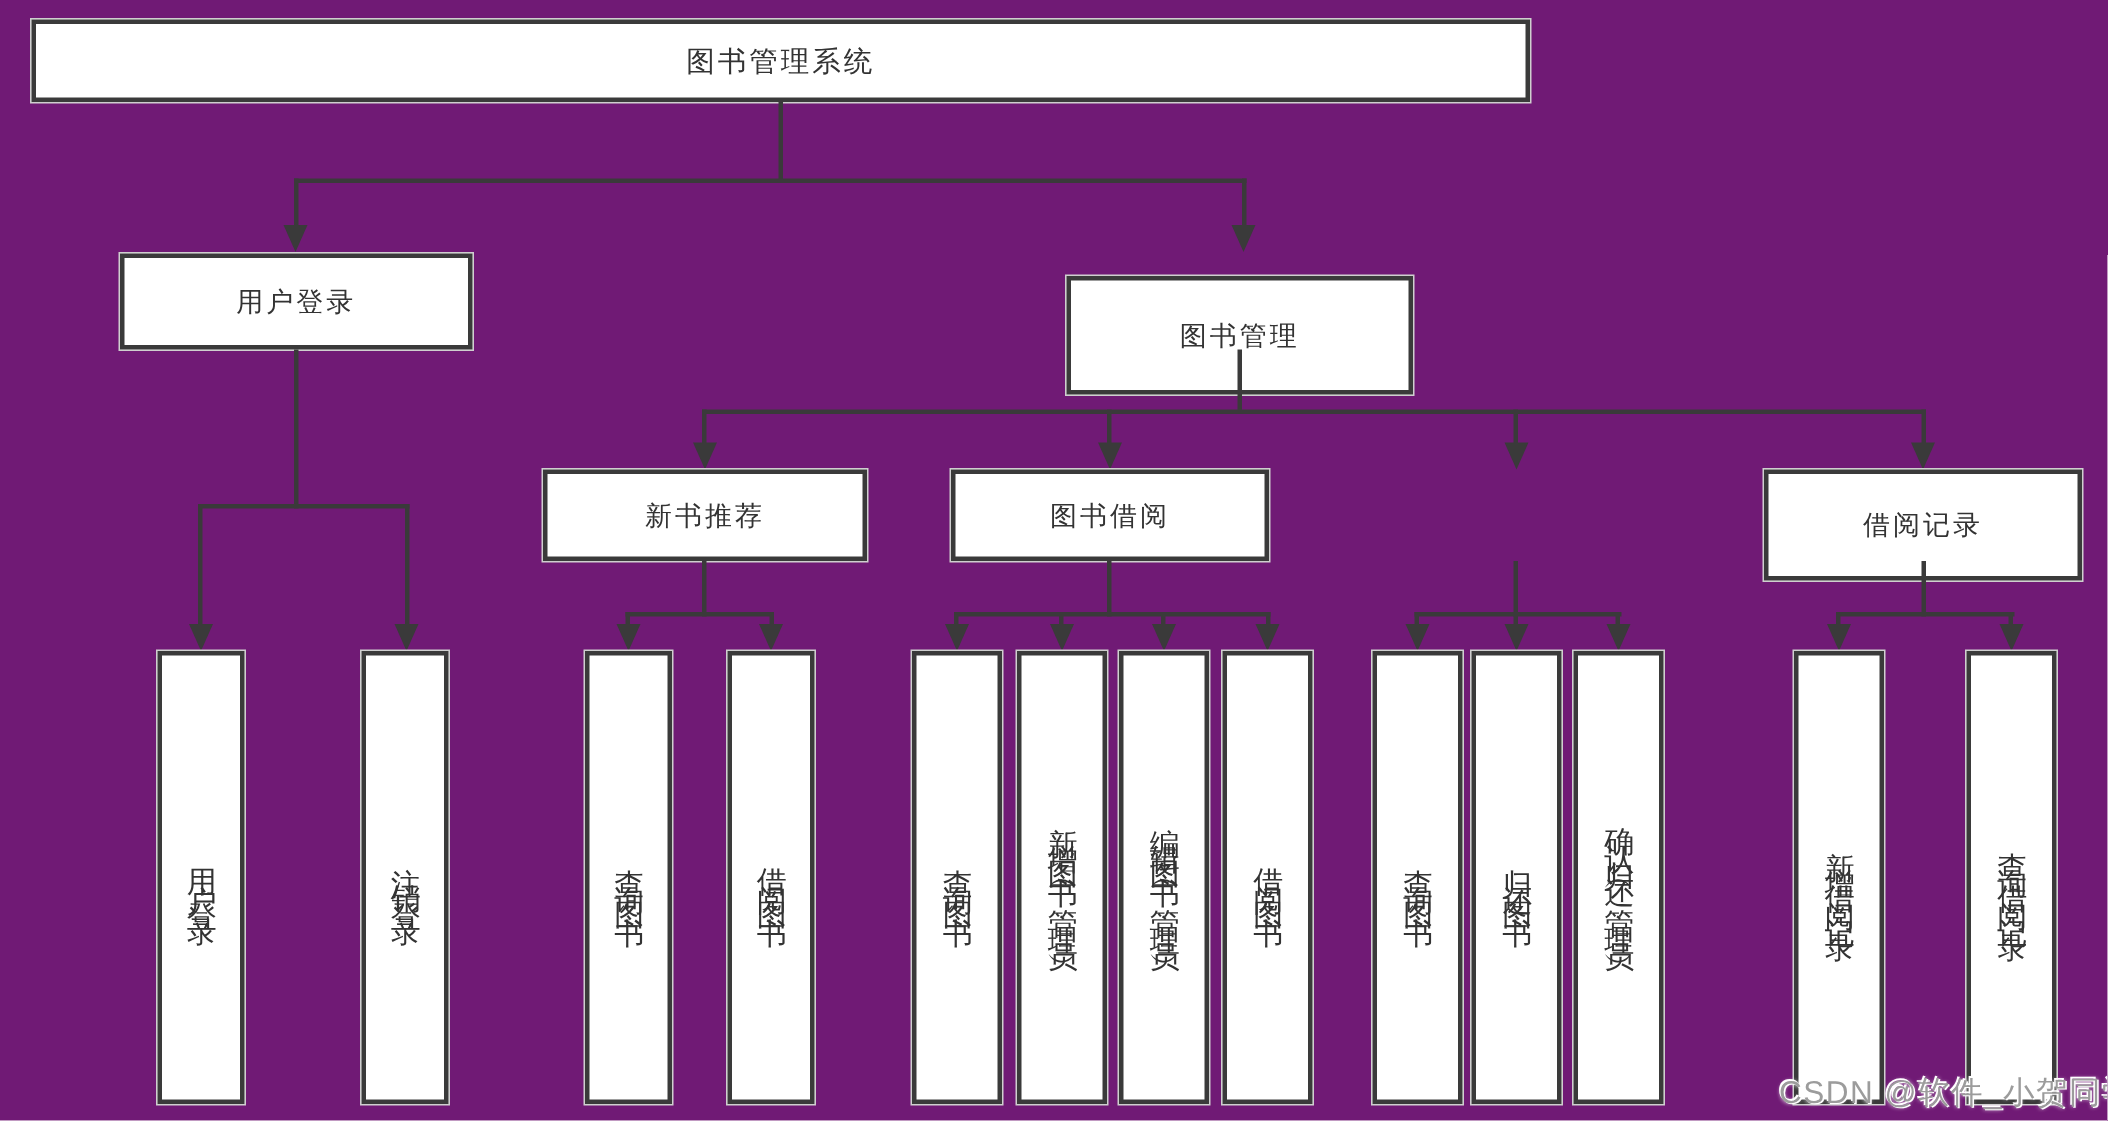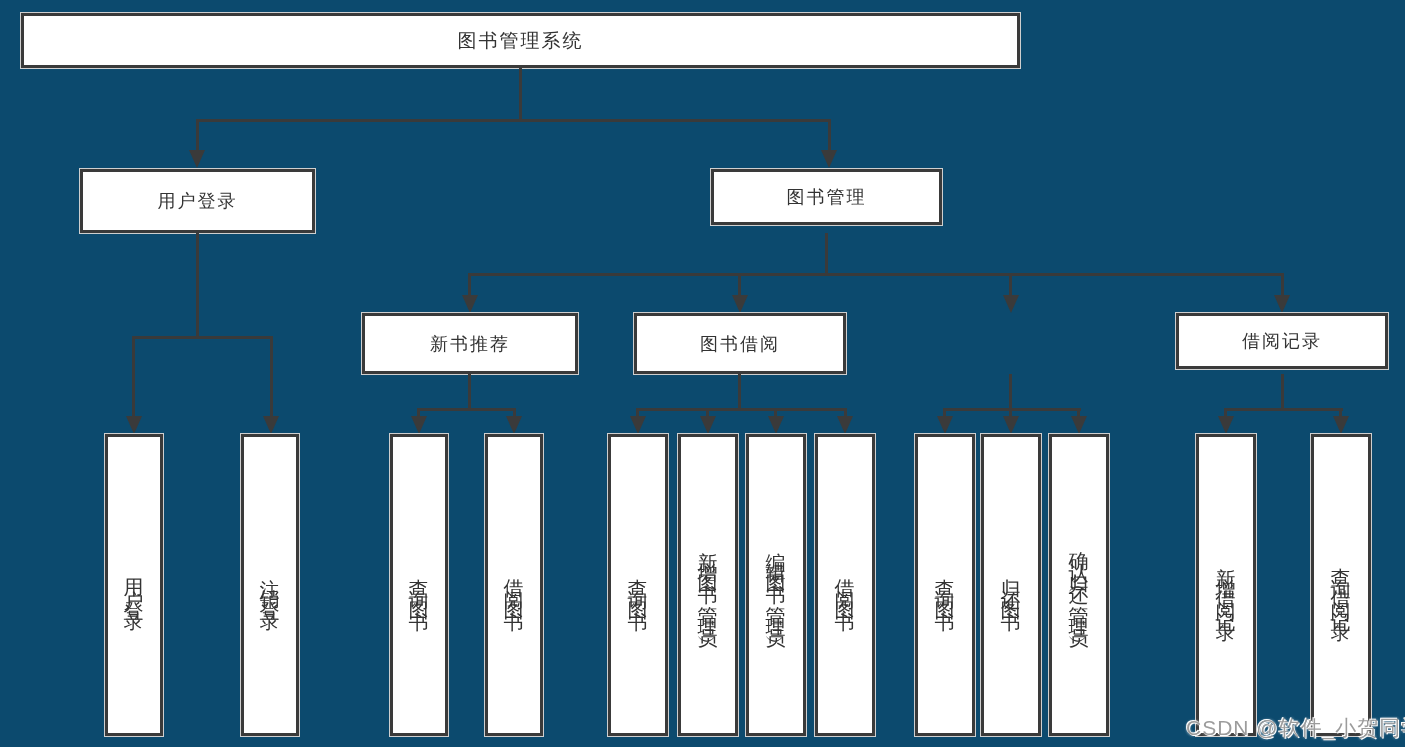--- a/index.html
+++ b/index.html
@@ -1,17 +1,17 @@
 <!DOCTYPE html>
 <html><head>
 <meta charset="utf-8">
 <style>
   html,body{margin:0;padding:0;background:#ffffff;}
   .canvas{
-    position:relative;width:1405px;height:747px;background:#0c4a6e;
+    position:relative;width:1405px;height:747px;background:#701a75;
     font-family:"Liberation Sans",sans-serif;overflow:hidden;
   }
   .node{
     position:absolute;box-sizing:border-box;background:#ffffff;
     border:3px solid #3a3a3a;box-shadow:0 0 0 1px #cfcfcf;
     display:flex;align-items:center;justify-content:center;
     color:#333333;
   }
   .node.h span{font-size:18px;letter-spacing:2px;color:#333333;}
   .node.root span{font-size:19px;}
@@ -45,21 +45,21 @@
   <div class="vline" style="left:519px;top:68px;height:54px"></div>
   <div class="hline" style="left:196px;top:119px;width:635px"></div>
   <div class="vline" style="left:196px;top:119px;height:33px"></div>
   <div class="arrow" style="left:189px;top:150px"></div>
   <div class="vline" style="left:828px;top:119px;height:33px"></div>
   <div class="arrow" style="left:821px;top:150px"></div>
 
   <div class="node h" style="left:80px;top:169px;width:235px;height:64px">
     <span>用户登录</span>
   </div>
-  <div class="node h" style="left:711px;top:169px;width:231px;height:56px">
+  <div class="node h" style="left:711px;top:184px;width:231px;height:79px">
     <span>图书管理</span>
   </div>
 
   <div class="vline" style="left:196px;top:233px;height:106px"></div>
   <div class="hline" style="left:132px;top:336px;width:141px"></div>
   <div class="vline" style="left:132px;top:336px;height:82px"></div>
   <div class="arrow" style="left:126px;top:416px"></div>
   <div class="vline" style="left:270px;top:336px;height:82px"></div>
   <div class="arrow" style="left:263px;top:416px"></div>
 
@@ -73,21 +73,21 @@
   <div class="arrow" style="left:1003px;top:295px"></div>
   <div class="vline" style="left:1281px;top:273px;height:25px"></div>
   <div class="arrow" style="left:1274px;top:295px"></div>
 
   <div class="node h" style="left:634px;top:313px;width:212px;height:61px">
     <span>图书借阅</span>
   </div>
   <div class="node h" style="left:362px;top:313px;width:216px;height:61px">
     <span>新书推荐</span>
   </div>
-  <div class="node h" style="left:1176px;top:313px;width:212px;height:56px">
+  <div class="node h" style="left:1176px;top:313px;width:212px;height:74px">
     <span>借阅记录</span>
   </div>
 
   <div class="vline" style="left:468px;top:374px;height:37px"></div>
   <div class="hline" style="left:417px;top:408px;width:99px"></div>
   <div class="vline" style="left:417px;top:408px;height:12px"></div>
   <div class="arrow" style="left:411px;top:416px"></div>
   <div class="vline" style="left:513px;top:408px;height:12px"></div>
   <div class="arrow" style="left:506px;top:416px"></div>
 

